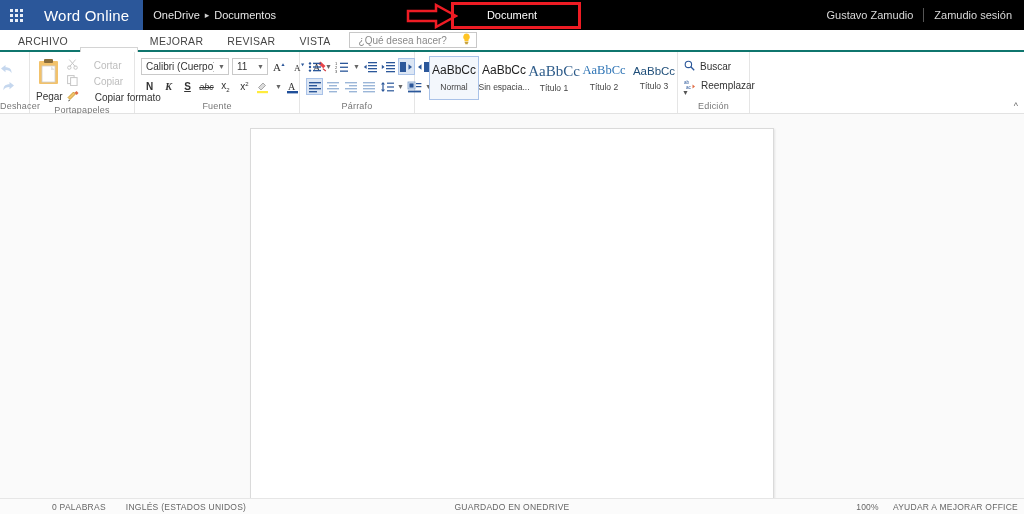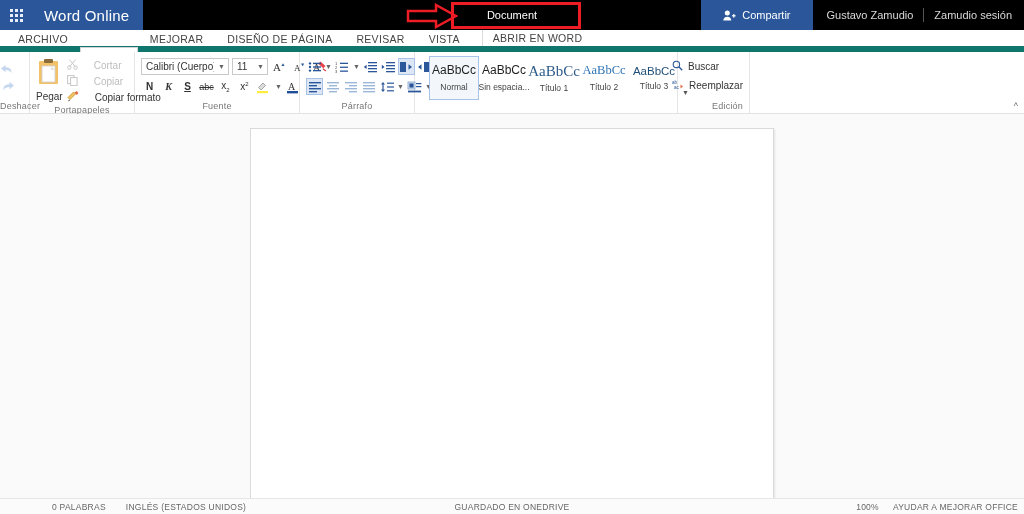--- a/index.html
+++ b/index.html
@@ -104,21 +104,21 @@
   }
   .user-area .divider {
     width: 1px; height: 14px; background: #555;
   }
   .user-area span { cursor: pointer; }
 
   
   .tabbar {
     height: 22px;
     background: #ffffff;
-    border-bottom: 6px solid #0f766e;
+    border-bottom: 2px solid #0f766e;
     display: flex; align-items: stretch;
     padding-left: 6px;
     position: relative;
   }
   .tab {
     font-size: 10.5px;
     color: #444;
     letter-spacing: .3px;
     padding: 0 11px;
     display: flex; align-items: center;
@@ -224,21 +224,21 @@
     width: 17px; height: 17px;
     display: flex; align-items: center; justify-content: center;
     cursor: pointer; font-size: 10px; color: #333;
     border: 1px solid transparent;
   }
   .ic-btn.sel { background: #dce6f4; border-color: #a9c2e8; }
   .font-row2 { display: flex; align-items: center; gap: 2px; }
   .fb { font-weight: bold; }
   .fi { font-style: italic; font-family: "Liberation Serif", serif; font-weight: bold; }
   .fu { text-decoration: underline; font-weight: bold; }
-  .fs { text-decoration: line-through; font-size: 9px; }
+  .fs { text-decoration: line-through; font-size: 9px; font-style: italic; }
   .sub, .sup { font-size: 10px; }
   .sub sub, .sup sup { font-size: 6px; }
 
   
   .g-para { width: 115px; }
   .g-para .group-body { flex-direction: column; gap: 3px; padding-top: 3px; }
   .para-row { display: flex; align-items: center; gap: 1px; }
   .mini-car { font-size: 7px; color: #666; padding: 0 1px; cursor: pointer; }
 
   
@@ -258,21 +258,21 @@
   .style-item.t1 .prev { color: #2e5c8a; font-size: 15px; font-family: "Liberation Serif", serif; }
   .style-item.t2 .prev { color: #2e74b5; font-size: 12.5px; font-family: "Liberation Serif", serif; }
   .style-item.t3 .prev { color: #1f4e79; font-size: 11.5px; }
   .style-more {
     align-self: flex-end;
     font-size: 7px; color: #555;
     padding: 0 3px 4px 3px; cursor: pointer;
   }
 
   
-  .g-edit { width: 72px; border-right: 1px solid #e5e5e5; align-items: flex-end; }
+  .g-edit { width: 72px; border-right: 1px solid #e5e5e5; }
   .g-edit .group-body { flex-direction: column; gap: 6px; padding-top: 5px; }
   .edit-cmd {
     display: flex; align-items: center; gap: 5px;
     font-size: 10px; color: #333; cursor: pointer; white-space: nowrap;
   }
 
   .ribbon-collapse {
     position: absolute; right: 6px; bottom: 2px;
     font-size: 9px; color: #666; cursor: pointer;
     line-height: 1;
@@ -324,33 +324,27 @@
         <i></i>
         <i></i>
         <i></i>
         <i></i>
         <i></i>
         <i></i>
         <i></i>
     </span>
   </div>
   <div class="brand">Word Online</div>
+  <div class="breadcrumb">
+    <span class="crumb">OneDrive</span>
+    <span class="sep">▸</span>
+    <span class="crumb">Documentos</span>
+  </div>
 
   <div class="topbar-right">
-    <div class="share-btn">
-      <span>
-        <svg width="13" height="11" viewBox="0 0 13 11">
-          <circle cx="4.3" cy="3" r="2.5" fill="#ffffff"></circle>
-          <path d="M0.3 10.5c0-2.3 1.8-3.8 4-3.8s4 1.5 4 3.8z" fill="#ffffff"></path>
-          <rect x="9" y="5.2" width="3.6" height="1.2" fill="#ffffff"></rect>
-          <rect x="10.2" y="4" width="1.2" height="3.6" fill="#ffffff"></rect>
-        </svg>
-      </span>
-      <span>Compartir</span>
-    </div>
     <div class="user-area">
       <span>Gustavo Zamudio</span>
       <span class="divider"></span>
       <span>Zamudio sesión</span>
     </div>
   </div>
 
   <div class="doc-title-wrap">
     <div class="doc-title">Document</div>
   </div>
@@ -360,26 +354,34 @@
 <div class="anno-arrow">
   <svg width="52" height="26" viewBox="0 0 52 26">
     <polygon points="2,8 30,8 30,2 50,13 30,24 30,18 2,18" fill="none" stroke="#ee1c24" stroke-width="2.5" stroke-linejoin="miter"></polygon>
   </svg>
 </div>
 
 <div class="tabbar">
   <div class="tab">ARCHIVO</div>
   <div class="tab active">INICIO</div>
   <div class="tab">MEJORAR</div>
-  <div class="tab">DISEÑO DE PÁGINA</div>
   <div class="tab">REVISAR</div>
   <div class="tab">VISTA</div>
 
-
-  <div class="openword">ABRIR EN WORD</div>
+  <div class="tellme">
+    <input type="text" placeholder="¿Qué desea hacer?" style="">
+    <span class="bulb">
+      <svg width="11" height="12" viewBox="0 0 11 12">
+        <path d="M5.5 0.6a3.4 3.4 0 0 0-2 6.1v1.5h4V6.7a3.4 3.4 0 0 0-2-6.1z" fill="#ffc425"></path>
+        <rect x="3.7" y="8.8" width="3.6" height="1" fill="#b98b10"></rect>
+        <rect x="4.2" y="10.2" width="2.6" height="1" fill="#b98b10"></rect>
+      </svg>
+    </span>
+  </div>
+
 </div>
 
 <div class="ribbon">
 
   <div class="group g-undo">
     <div class="group-body">
       <span class="arrow-btn">
         <svg width="15" height="13" viewBox="0 0 15 13">
           <path d="M5.5 3.2V1L1 4.6l4.5 3.6V6c3 0 5 1 6 3.2.4-4-2-6-6-6z" fill="#c5d7ee"></path>
         </svg>

